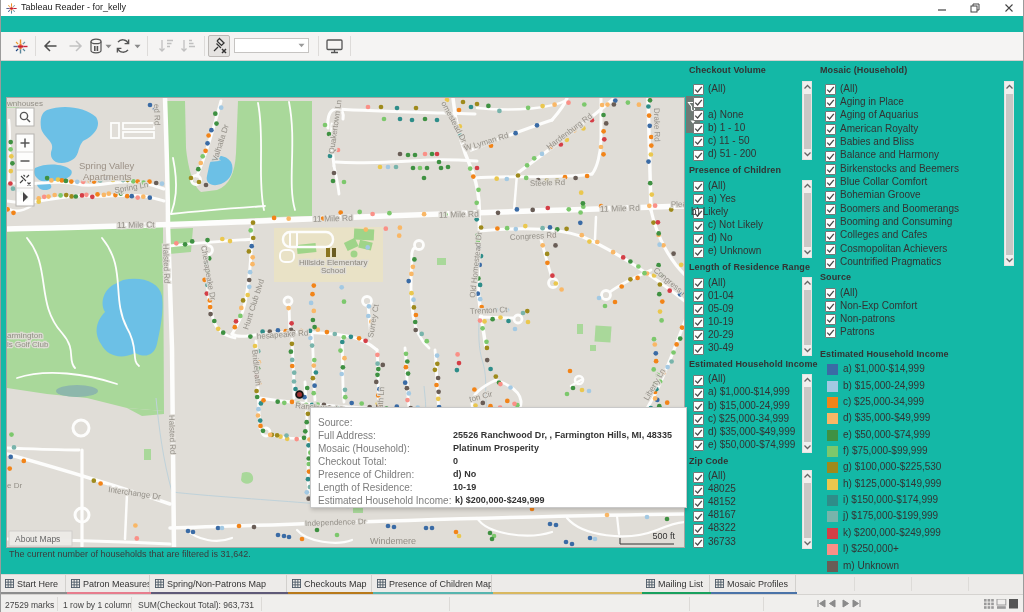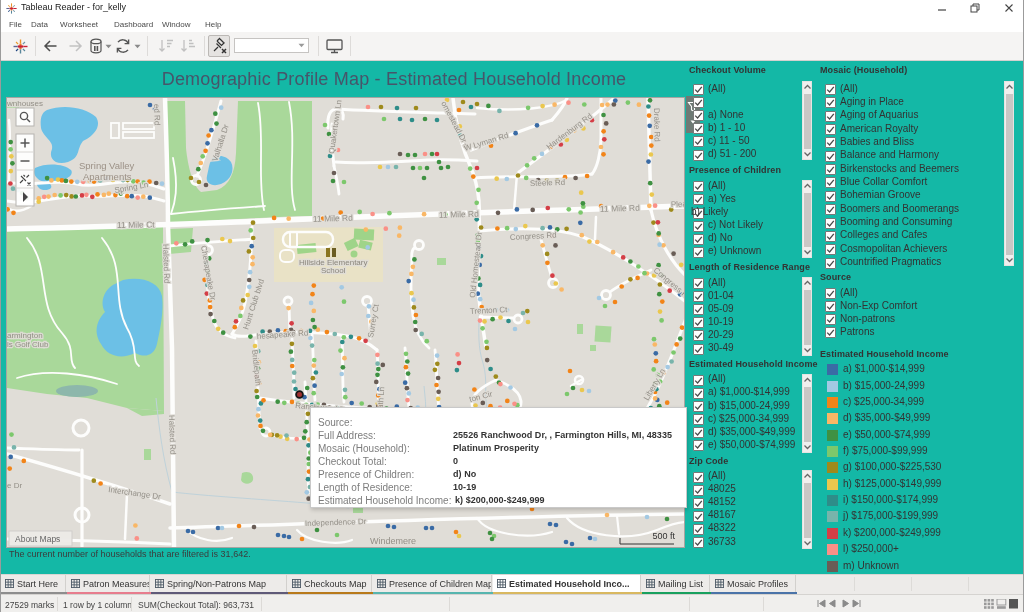--- a/index.html
+++ b/index.html
@@ -57,28 +57,20 @@
         <path d="M1 7 H9" stroke="#444" stroke-width="1.2"></path>
       </svg>
   <svg style="position:absolute;left:969px;top:3px" width="10" height="10" viewBox="0 0 10 10">
         <rect x="1" y="3" width="6" height="6" fill="#fff" stroke="#444" stroke-width="1"></rect>
         <path d="M3 3 V1 H9 V7 H7" fill="none" stroke="#444" stroke-width="1"></path>
       </svg>
   <svg style="position:absolute;left:1003px;top:3px" width="10" height="10" viewBox="0 0 10 10">
         <path d="M1.5 1.5 L8.5 8.5 M8.5 1.5 L1.5 8.5" stroke="#444" stroke-width="1.1"></path>
       </svg>
  </div>
- <div id="menubar">
-  <span style="left:8px">File</span>
-      <span style="left:30px">Data</span>
-      <span style="left:59px">Worksheet</span>
-  <span style="left:113px">Dashboard</span>
-      <span style="left:161px">Window</span>
-      <span style="left:204px">Help</span>
- </div>
  <div id="tbstrip"></div>
     <div id="tbicons">
 <div class="tbsep" style="left:34px"></div>
 <div class="tbsep" style="left:146px"></div>
 <div class="tbsep" style="left:203px"></div>
 <div class="tbsep" style="left:317px"></div>
 <div class="tbsep" style="left:349px"></div>
 <svg style="position:absolute;left:12px;top:39px" width="15" height="15" viewBox="0 0 15 15">
  <g>
           <rect x="6.8" y="0.5" width="1.4" height="4.2" fill="#eb9129"></rect>
@@ -140,21 +132,20 @@
 <div style="position:absolute;left:233px;top:38px;width:75px;height:15px;background:#fff;border:1px solid #c6c4c2"></div>
 <svg style="position:absolute;left:297px;top:43px" width="7" height="5" viewBox="0 0 7 5">
         <path d="M0.5 0.8 L3.5 4.2 L6.5 0.8" fill="#9a9a9a"></path>
       </svg>
 <svg style="position:absolute;left:325px;top:38px" width="17" height="16" viewBox="0 0 17 16">
  <rect x="1" y="2" width="15" height="9.5" rx="1" fill="none" stroke="#555" stroke-width="1.3"></rect>
  <path d="M8.5 11.5 V14 M5 14.5 H12" stroke="#555" stroke-width="1.3" fill="none"></path>
       </svg>
 </div>
  <div id="dash">
-  <div id="dtitle">Demographic Profile Map - Estimated Household Income</div>
   <div id="map">
    <svg width="679" height="451" viewBox="0 0 679 451">
     <rect width="679" height="451" fill="#e0ddd7"></rect>
           <path d="M160,3 L305,3 L305,118 C260,119 210,122 160,126 Z" fill="#a9d89a"></path>
           <path d="M162,131 L186,130 L184,154 L162,156 Z" fill="#a9d89a"></path>
           <path d="M0,133 L60,131 L156,128 L157,313 L120,310 L80,300 L40,296 L0,290 Z" fill="#a9d89a"></path>
           <path d="M120,310 L157,313 L157,316 L135,318 Z" fill="#a9d89a"></path>
           <rect x="137" y="351" width="7" height="11" fill="#a9d89a"></rect>
           <rect x="0" y="3" width="12" height="7" fill="#a9d89a"></rect>
           <path d="M178,3 L231,3 L229,55 C228,75 222,88 210,92 L194,94 C186,88 181,70 179,50 Z" fill="#e0ddd7"></path>
@@ -1334,29 +1325,20 @@
       <div class="tab" style="left:372px;width:119px">
         <svg width="9" height="9" viewBox="0 0 10 10" style="margin-right:3px;flex:0 0 auto">
           <g stroke="#4d5a66" stroke-width="1" fill="none">
             <rect x="0.5" y="0.5" width="9" height="9"></rect>
             <path d="M0.5 3.5 H9.5 M3.5 0.5 V9.5 M6.5 0.5 V9.5 M0.5 6.5 H9.5"></path>
           </g>
         </svg>
         <span>Presence of Children Map</span>
       </div>
       <div style="position:absolute;left:372px;top:17px;width:120px;height:3px;background:#56b5af"></div>
-      <div class="tab active" style="left:492px;width:148px">
-        <svg width="9" height="9" viewBox="0 0 10 10" style="margin-right:3px;flex:0 0 auto">
-          <g stroke="#4d5a66" stroke-width="1" fill="none">
-            <rect x="0.5" y="0.5" width="9" height="9"></rect>
-            <path d="M0.5 3.5 H9.5 M3.5 0.5 V9.5 M6.5 0.5 V9.5 M0.5 6.5 H9.5"></path>
-          </g>
-        </svg>
-        <span>Estimated Household Inco...</span>
-      </div>
       <div style="position:absolute;left:492px;top:17px;width:149px;height:3px;background:#d9b860"></div>
       <div class="tab" style="left:641px;width:68px">
         <svg width="9" height="9" viewBox="0 0 10 10" style="margin-right:3px;flex:0 0 auto">
           <g stroke="#4d5a66" stroke-width="1" fill="none">
             <rect x="0.5" y="0.5" width="9" height="9"></rect>
             <path d="M0.5 3.5 H9.5 M3.5 0.5 V9.5 M6.5 0.5 V9.5 M0.5 6.5 H9.5"></path>
           </g>
         </svg>
         <span>Mailing List</span>
       </div>

